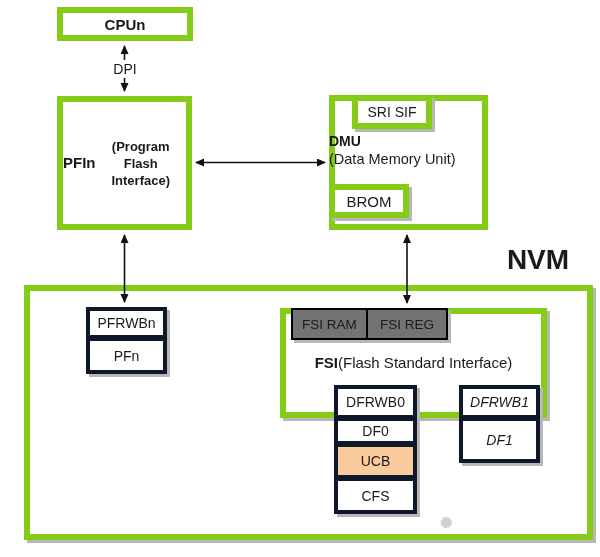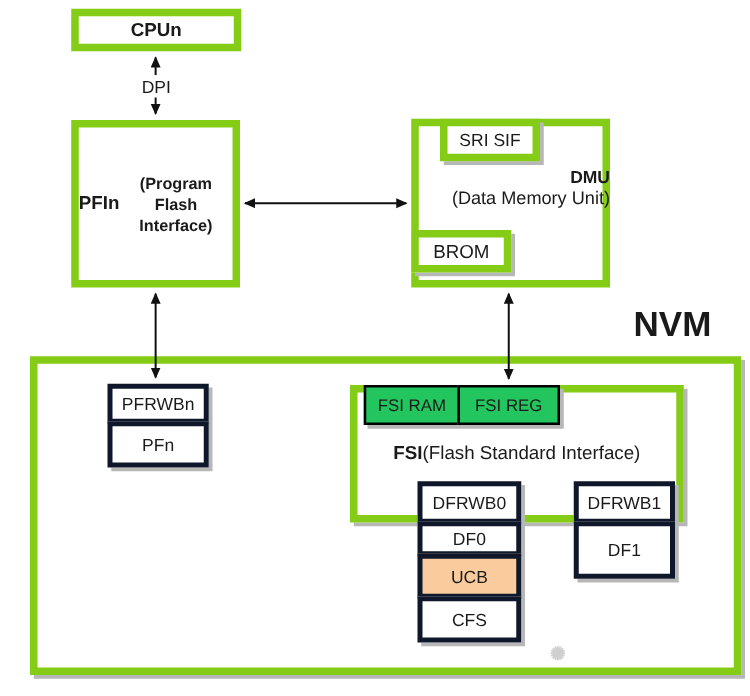--- a/index.html
+++ b/index.html
@@ -13,21 +13,21 @@
     text-align:center;font-size:14px;
   }
   .shadow{box-shadow:3px 3px 0 #b7b7b7;}
   .bold{font-weight:bold;}
   
   .cpun{left:57px;top:7px;width:136px;height:34px;font-weight:bold;font-size:15px;z-index:2;}
   .pfin{left:57px;top:96px;width:135px;height:134px;flex-direction:row;z-index:2;}
   .pfin .t{font-weight:bold;font-size:15px;line-height:18px;}
   .pfin .s{font-weight:bold;font-size:13px;line-height:17px;padding:0 8px;}
   .dmu{left:329px;top:95px;width:159px;height:135px;z-index:1;}
-  .dmu-text{position:absolute;left:329px;top:133px;width:159px;text-align:right;z-index:2;}
+  .dmu-text{position:absolute;left:329px;top:133px;width:159px;text-align:left;z-index:2;}
   .dmu-text .t{font-weight:bold;font-size:14px;line-height:17px;}
   .dmu-text .s{font-size:14.5px;line-height:18px;}
   .srisif{left:352px;top:95px;width:80px;height:34px;z-index:3;}
   .brom{left:329px;top:184px;width:80px;height:34px;font-size:15px;z-index:3;}
   
   .nvm-box{left:24px;top:285px;width:569px;height:255px;z-index:0;}
   .nvm-label{
     position:absolute;left:502px;top:244px;width:72px;text-align:center;
     font-weight:bold;font-size:28px;z-index:2;
   }
@@ -44,27 +44,27 @@
   }
   .vstack .cell + .cell{margin-top:-2px;}
   .stack-pf{left:86px;top:307px;width:81px;}
   .stack-pf .c0{height:32px;}
   .stack-pf .c1{height:37px;}
   .stack-df0{left:334px;top:385px;width:83px;}
   .stack-df0 .c0{height:34px;}
   .stack-df0 .c1{height:28px;}
   .stack-df0 .c2{height:36px;background:#f9cb9d;}
   .stack-df0 .c3{height:37px;}
-  .stack-df1{left:459px;top:385px;width:81px;}
+  .stack-df1{left:459px;top:385px;width:81px;font-style:italic;}
   .stack-df1 .c0{height:34px;}
   .stack-df1 .c1{height:46px;}
   
   .ramreg{position:absolute;left:291px;top:308px;display:flex;z-index:4;box-shadow:3px 3px 0 #b7b7b7;}
   .ramreg .hcell{
-    box-sizing:border-box;border:2px solid #000;background:#22c55e;height:32px;
+    box-sizing:border-box;border:2px solid #000;background:#737373;height:32px;
     display:flex;align-items:center;justify-content:center;font-size:13.5px;
   }
   .ramreg .h0{width:77px;}
   .ramreg .h1{width:82px;margin-left:-2px;}
   
   .arrows{position:absolute;left:0;top:0;z-index:5;pointer-events:none;}
   .dpi-label{
     position:absolute;left:103px;top:60px;width:44px;height:18px;background:#fff;
     display:flex;align-items:center;justify-content:center;font-size:14px;z-index:6;
   }

